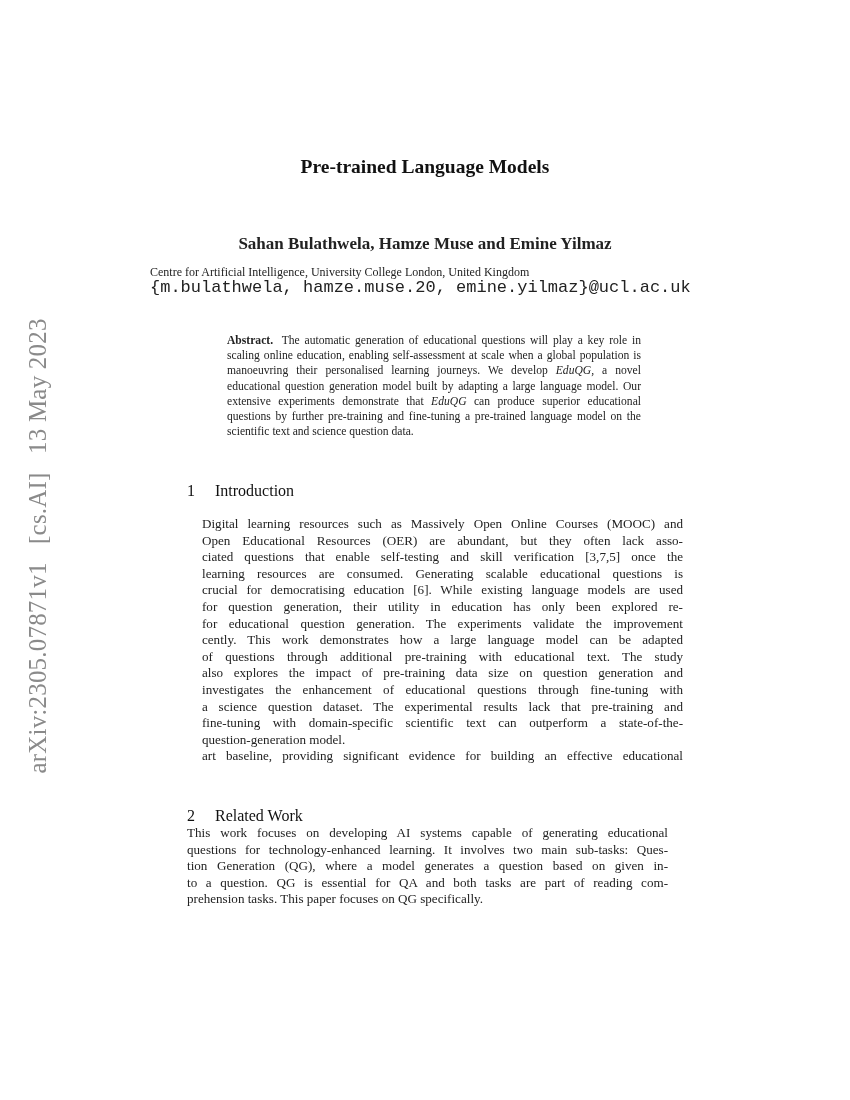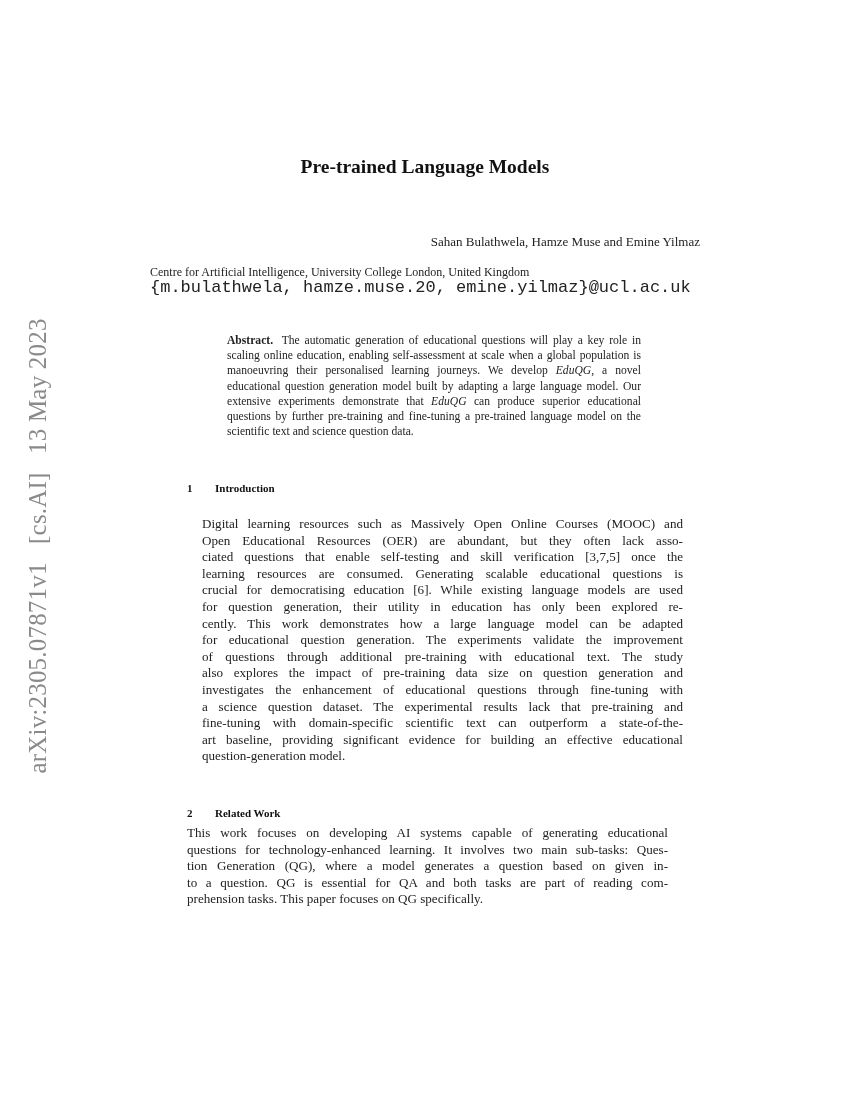--- a/index.html
+++ b/index.html
@@ -24,22 +24,22 @@
 
   .title {
     position: absolute; left: 150px; width: 550px; top: 154px;
     text-align: center;
     font-family: "Liberation Serif", serif;
     font-weight: bold; font-size: 19.5px; line-height: 25px;
     color: #111;
   }
   .authors {
     position: absolute; left: 150px; width: 550px; top: 234px;
-    text-align: right; font-family: "Liberation Serif", serif;
-    font-size: 13px; color: #222;
+    text-align: center; font-family: "Liberation Serif", serif;
+    font-size: 17px; color: #222; font-weight: bold;
   }
   .affiliation {
     position: absolute; left: 150px; width: 550px; top: 264px;
     text-align: left; font-family: "Liberation Serif", serif;
     font-size: 12px; line-height: 16px; color: #222;
   }
   .email {
     display: block;
     font-family: Liberation Mono, monospace; font-size: 17px;
   }
@@ -50,21 +50,21 @@
     font-size: 11.6px; line-height: 15.2px;
     text-align: justify; hyphens: manual;
     color: #222;
   }
   .abstract .abs-label { font-weight: bold; margin-right: 4px; }
   .abstract i { font-style: italic; }
 
   .section-heading {
     position: absolute; left: 187px;
     font-family: "Liberation Serif", serif;
-    font-weight: bold; font-size: 11px; color: #111;
+    font-weight: normal; font-size: 16px; color: #111;
   }
   .section-heading .num { display: inline-block; width: 28px; }
 
   .para {
     position: absolute; left: 187px; width: 481px;
     font-family: "Liberation Serif", serif;
     font-size: 13.1px; line-height: 16.6px;
     text-align: justify; color: #222;
   }
   .para .line { display: block; text-align: justify; text-align-last: justify; white-space: nowrap; }
@@ -101,29 +101,29 @@
     <span class="num">1</span><span>Introduction</span>
   </div>
 
   <div class="para" style="top:516px;margin-left:15px;">
     <span class="line">Digital learning resources such as Massively Open Online Courses (MOOC) and</span>
     <span class="line">Open Educational Resources (OER) are abundant, but they often lack asso-</span>
     <span class="line">ciated questions that enable self-testing and skill verification [3,7,5] once the</span>
     <span class="line">learning resources are consumed. Generating scalable educational questions is</span>
     <span class="line">crucial for democratising education [6]. While existing language models are used</span>
     <span class="line">for question generation, their utility in education has only been explored re-</span>
+    <span class="line">for educational question generation. The experiments validate the improvement</span>
     <span class="line">cently. This work demonstrates how a large language model can be adapted</span>
-    <span class="line">for educational question generation. The experiments validate the improvement</span>
     <span class="line">of questions through additional pre-training with educational text. The study</span>
     <span class="line">also explores the impact of pre-training data size on question generation and</span>
     <span class="line">investigates the enhancement of educational questions through fine-tuning with</span>
     <span class="line">a science question dataset. The experimental results lack that pre-training and</span>
     <span class="line">fine-tuning with domain-specific scientific text can outperform a state-of-the-</span>
+    <span class="line last">question-generation model.</span>
     <span class="line">art baseline, providing significant evidence for building an effective educational</span>
-    <span class="line last">question-generation model.</span>
   </div>
 
   <div class="section-heading" style="top:807px;">
     <span class="num">2</span><span>Related Work</span>
   </div>
 
   <div class="para" style="top:825px;">
     <span class="line">This work focuses on developing AI systems capable of generating educational</span>
     <span class="line">questions for technology-enhanced learning. It involves two main sub-tasks: Ques-</span>
     <span class="line">tion Generation (QG), where a model generates a question based on given in-</span>

